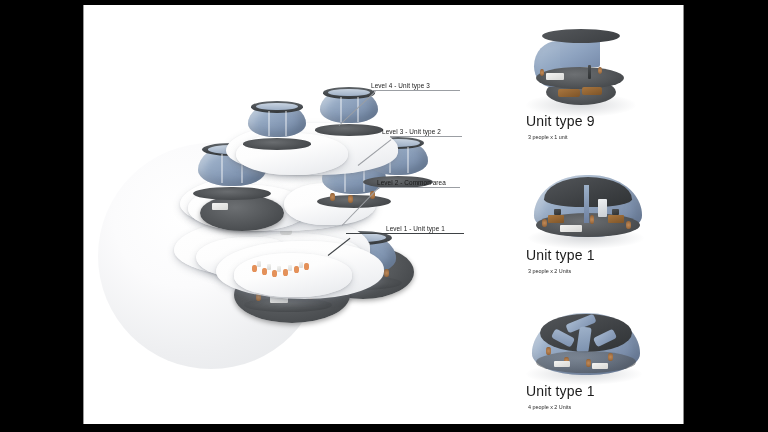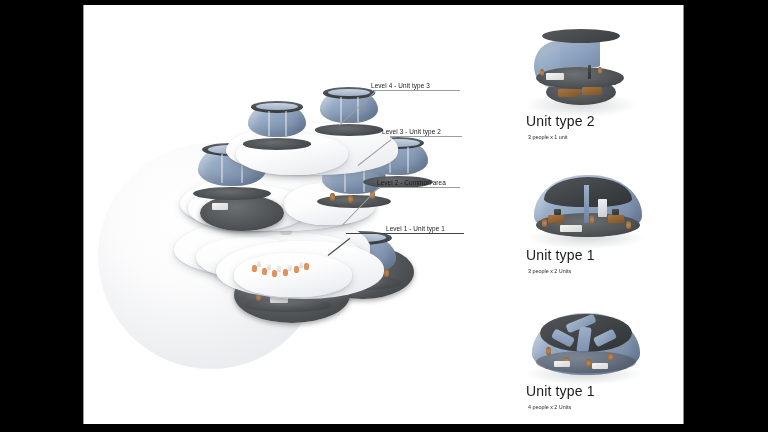--- a/index.html
+++ b/index.html
@@ -297,21 +297,21 @@
                     background:linear-gradient(160deg,#55585c,#3b3e41);"></div>
 
         <div class="furn" style="left:14px; top:50px; width:18px; height:7px; border-radius:1px;"></div>
         <div class="people" style="left:8px; top:46px; width:4px; height:7px;"></div>
         <div class="furn dk" style="left:56px; top:42px; width:3px; height:14px; border-radius:1px;"></div>
         <div class="people" style="left:66px; top:44px; width:4px; height:7px;"></div>
         <div class="furn wd" style="left:26px; top:66px; width:22px; height:8px; border-radius:2px;"></div>
         <div class="furn wd" style="left:50px; top:64px; width:20px; height:8px; border-radius:2px;"></div>
       </div>
 
-      <div class="title" style="left:22px; top:98px;">Unit type 2</div>
+      <div class="title" style="left:22px; top:98px;">Unit type 9</div>
       <div class="sub" style="left:24px; top:119px;">3 people x 1 unit</div>
 
       <div class="note" style="left:214px; top:28px;">Bed + bathroom
 x1</div>
       <div class="note" style="left:214px; top:66px;">Entertainment Area
 x1</div>
     </div>
 
     <div class="card" style="left:420px; top:160px; width:180px; height:120px;">
       <div class="shadow-ell" style="left:24px; top:62px; width:116px; height:22px;"></div>

